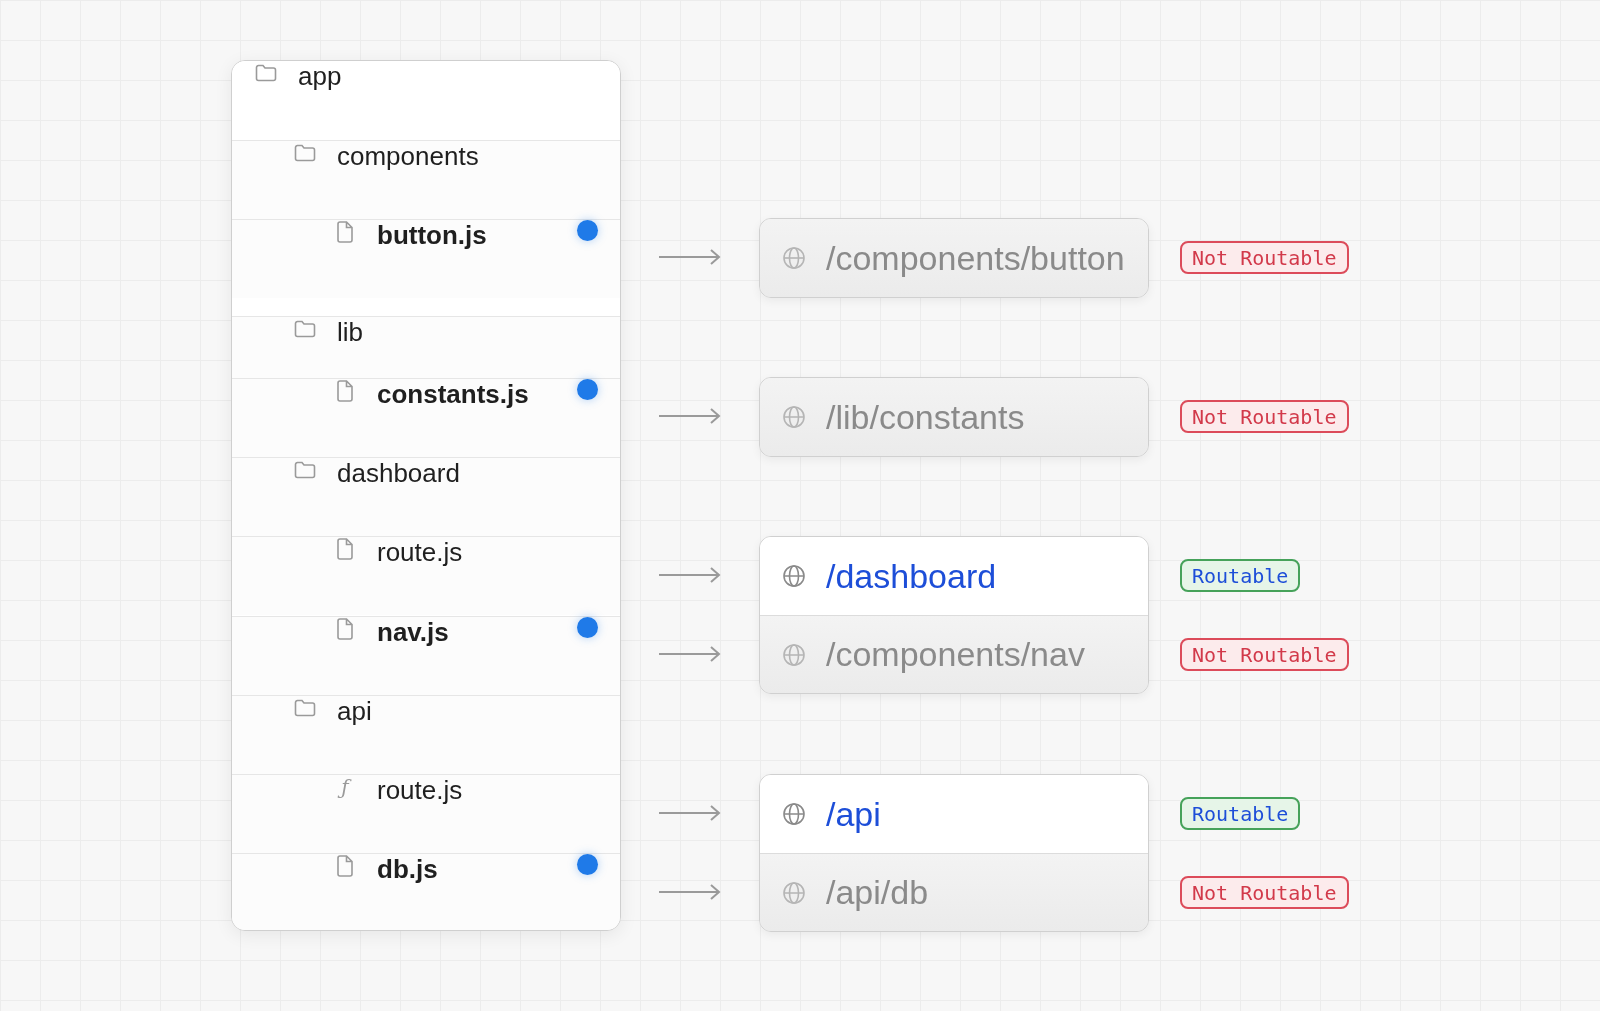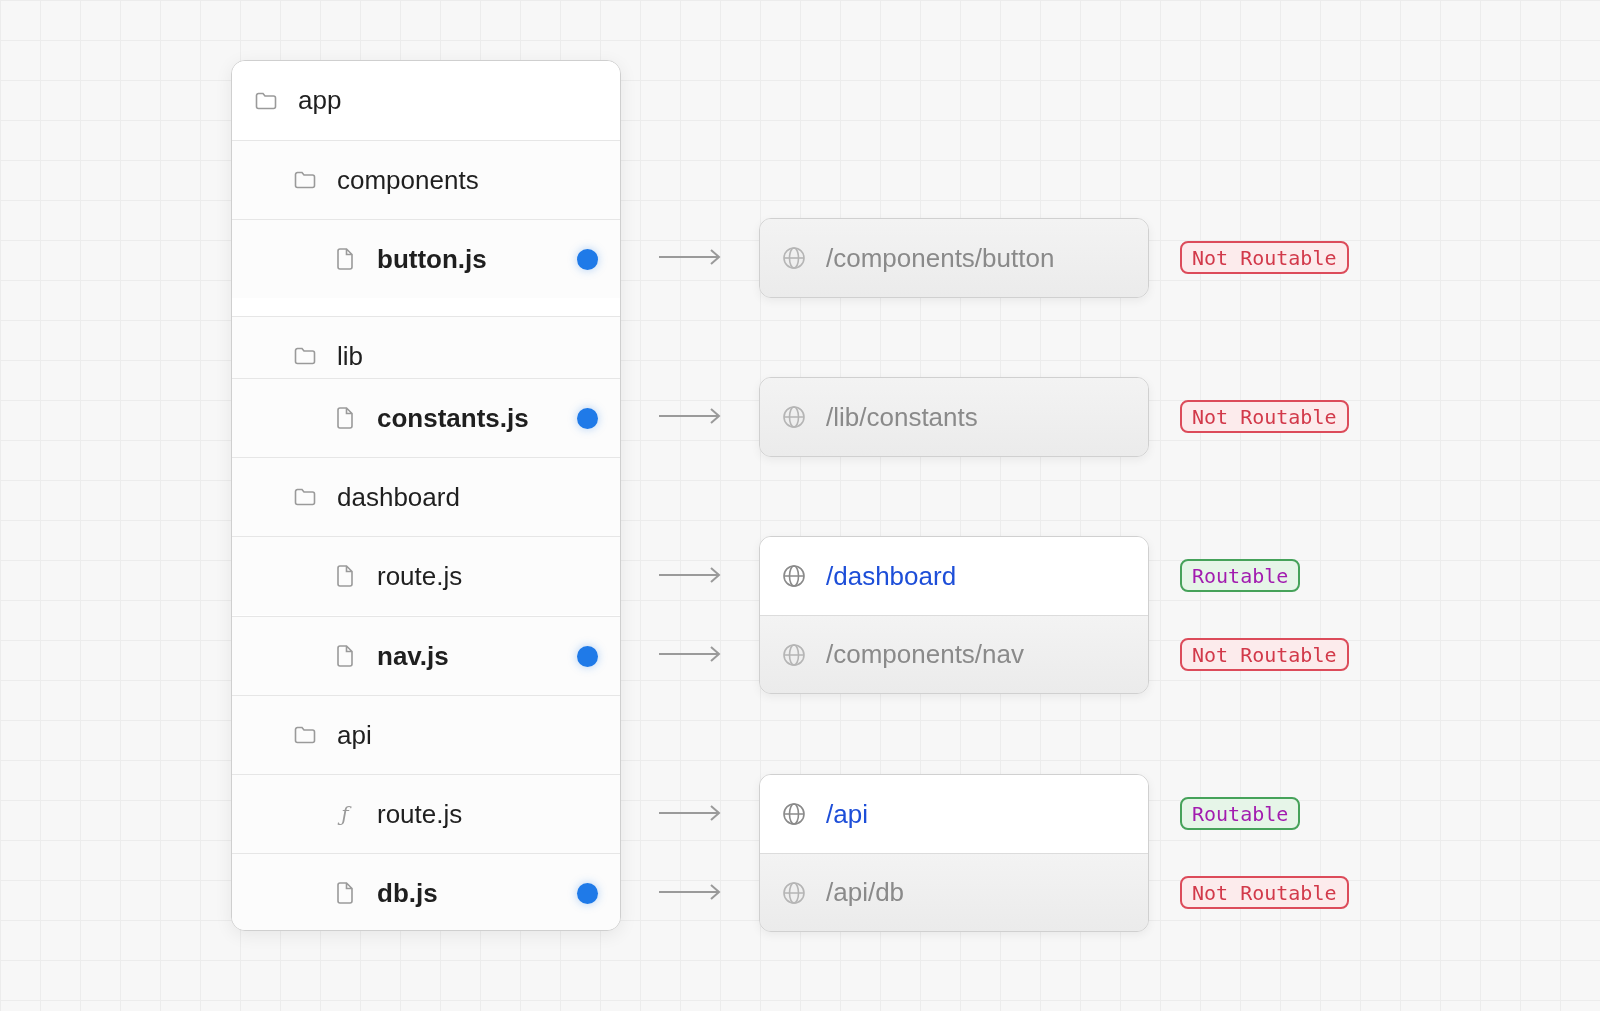--- a/index.html
+++ b/index.html
@@ -1,38 +1,38 @@
 <!DOCTYPE html>
 <html><head>
 <meta charset="utf-8">
 <style>
 *{box-sizing:border-box;margin:0;padding:0}
 html,body{width:1600px;height:1011px;overflow:hidden}
 body{font-family:"Liberation Sans","DejaVu Sans",sans-serif;background-color:#f7f7f7;
 background-image:linear-gradient(#ececec 1px,transparent 1px),linear-gradient(90deg,#ececec 1px,transparent 1px);
 background-size:40px 40px;position:relative;color:#171717}
 .tree{position:absolute;left:231px;top:60px;width:390px;height:871px;background:#fff;border:1.5px solid #cfcfcf;border-radius:14px;overflow:hidden;box-shadow:0 4px 18px rgba(0,0,0,0.07)}
-.row{position:absolute;left:0;width:100%;height:79.3px;display:flex;align-items:center;border-top:1.5px solid #e6e6e6;background:#fcfcfc}
+.row{position:absolute;left:0;width:100%;height:79.3px;display:flex;align-items:flex-start;border-top:1.5px solid #e6e6e6;background:#fcfcfc}
 .row.first{border-top:none;background:#fff}
 .row .ico{width:24px;height:24px;display:flex;align-items:center;justify-content:center;color:#9a9a9a;font-size:20px;font-style:italic;font-family:"DejaVu Serif",serif}
 .row .label{font-size:26px;margin-left:20px;color:#1f1f1f}
 .row .label.bold{font-weight:bold}
 .dot{position:absolute;right:22px;width:21px;height:21px;border-radius:50%;background:#1f7ae8;box-shadow:0 0 10px rgba(31,122,232,0.35)}
 .arrow{position:absolute;left:659px;width:62px;height:20px}
 .urlbox{position:absolute;left:759px;width:390px;border:1.5px solid #d0d0d0;border-radius:12px;background:linear-gradient(#f4f4f4,#ececec);box-shadow:0 3px 10px rgba(0,0,0,0.06);overflow:hidden}
 .urlrow{height:78px;display:flex;align-items:center;padding-left:22px}
 .urlrow.active{background:#fff}
 .urlrow.inactive{background:linear-gradient(#f3f3f3,#ebebeb)}
 .urlrow + .urlrow{border-top:1.5px solid #dcdcdc}
-.urlrow .url{font-size:26px;margin-left:20px}
+.urlrow .url{font-size:34px;margin-left:20px}
 .urlrow.active .url{color:#1d4ed8}
 .urlrow.inactive .url{color:#8a8a8a}
 .badge{position:absolute;left:1180px;height:33px;padding:0 10px;border-radius:8px;font-family:"DejaVu Sans Mono","Liberation Mono",monospace;font-size:20px;display:flex;align-items:center;border:2.5px solid}
 .badge.no{color:#d2394a;border-color:#dc4b5a;background:#fcebec}
-.badge.yes{color:#a21caf;border-color:#46a25a;background:#e6f5e8}
+.badge.yes{color:#1d4ed8;border-color:#46a25a;background:#e6f5e8}
 </style>
 </head>
 <body>
 
 <div class="tree">
   <div class="row first" style="top:0;padding-left:22px">
     <span class="ico">
         <svg width="22" height="18" viewBox="0 0 22 18">
           <path d="M1.5 3.5a2 2 0 0 1 2-2h4.5l2 2.5h8.5a2 2 0 0 1 2 2v8.5a2 2 0 0 1-2 2h-15a2 2 0 0 1-2-2z" fill="none" stroke="#9a9a9a" stroke-width="1.6"></path>
         </svg>

